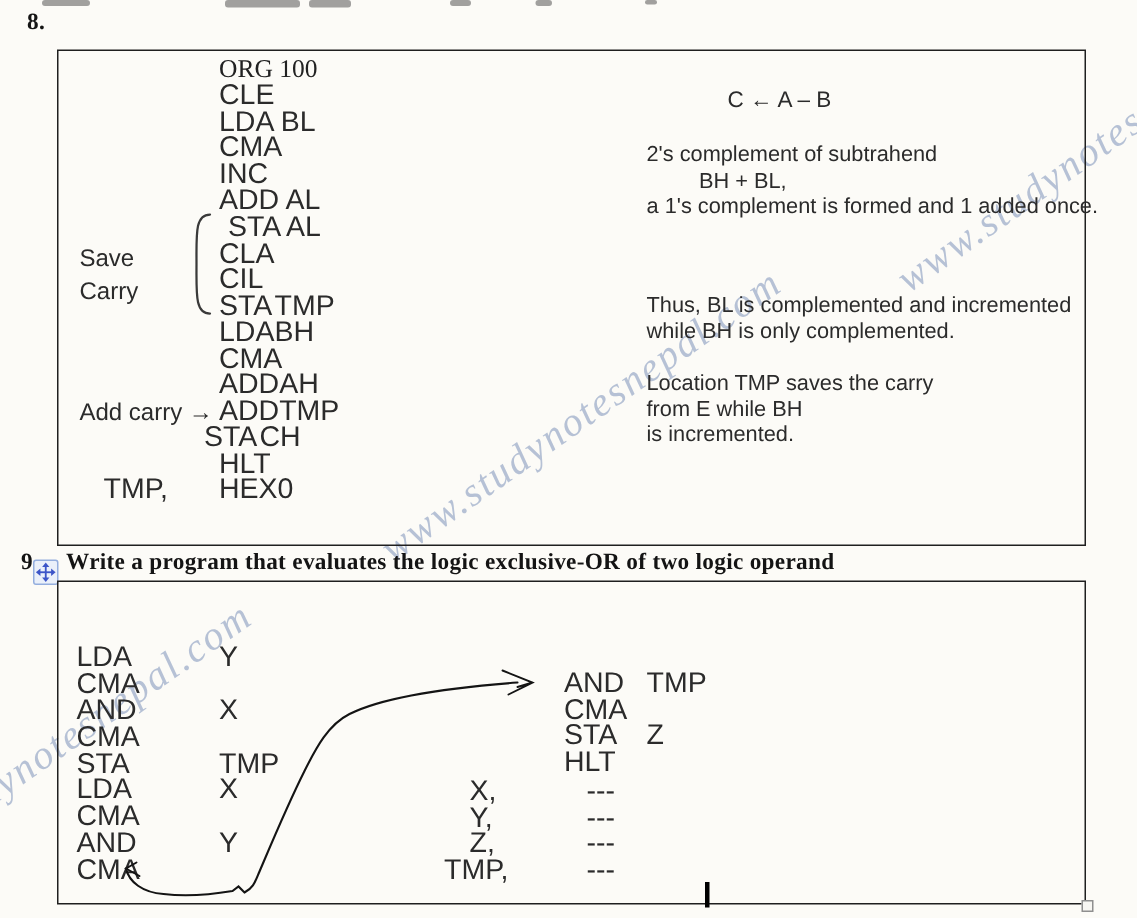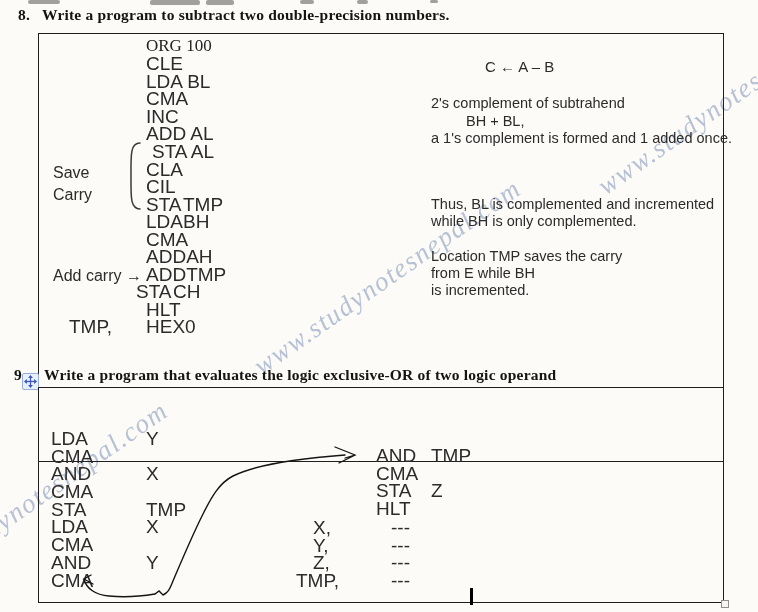--- a/index.html
+++ b/index.html
@@ -65,23 +65,22 @@
   <div class="smudge" style="left:206px;top:0;width:28px;height:5px"></div>
   <div class="smudge" style="left:300px;top:0;width:14px;height:4px"></div>
   <div class="smudge" style="left:357px;top:0;width:11px;height:4px"></div>
   <div class="smudge" style="left:430px;top:0;width:8px;height:3px"></div>
 
   <div class="wm" style="left:-105px;top:578px">www.studynotesnepal.com</div>
   <div class="wm" style="left:248px;top:356px">www.studynotesnepal.com</div>
   <div class="wm" style="left:592px;top:176px">www.studynotesnepal.com</div>
 
   <div class="abs heading" style="left:18px;top:6px">8.</div>
-  <div class="abs heading" style="left:42px;top:6px">Write a program to subtract two double-precision numbers.</div>
 
-  <div class="abs docbox" style="left:38px;top:33px;width:686px;height:429px;box-sizing:border-box">
+  <div class="abs docbox" style="left:38px;top:33px;width:686px;height:331px;box-sizing:border-box">
 
     <div class="abs orgline" style="left:107px;top:2px">ORG 100</div>
 
     <div class="abs code" style="left:107px;top:22px"><span class="mn">CLE</span><span></span></div>
     <div class="abs code" style="left:107px;top:40px"><span class="mn">LDA BL</span><span></span></div>
     <div class="abs code" style="left:107px;top:57px"><span class="mn">CMA</span><span></span></div>
     <div class="abs code" style="left:107px;top:75px"><span class="mn">INC</span><span></span></div>
     <div class="abs code" style="left:107px;top:92px"><span class="mn">ADD AL</span><span></span></div>
     <div class="abs code" style="left:113px;top:110px"><span class="mn">STA AL</span><span></span></div>
     <div class="abs code" style="left:107px;top:128px"><span class="mn">CLA</span><span></span></div>

